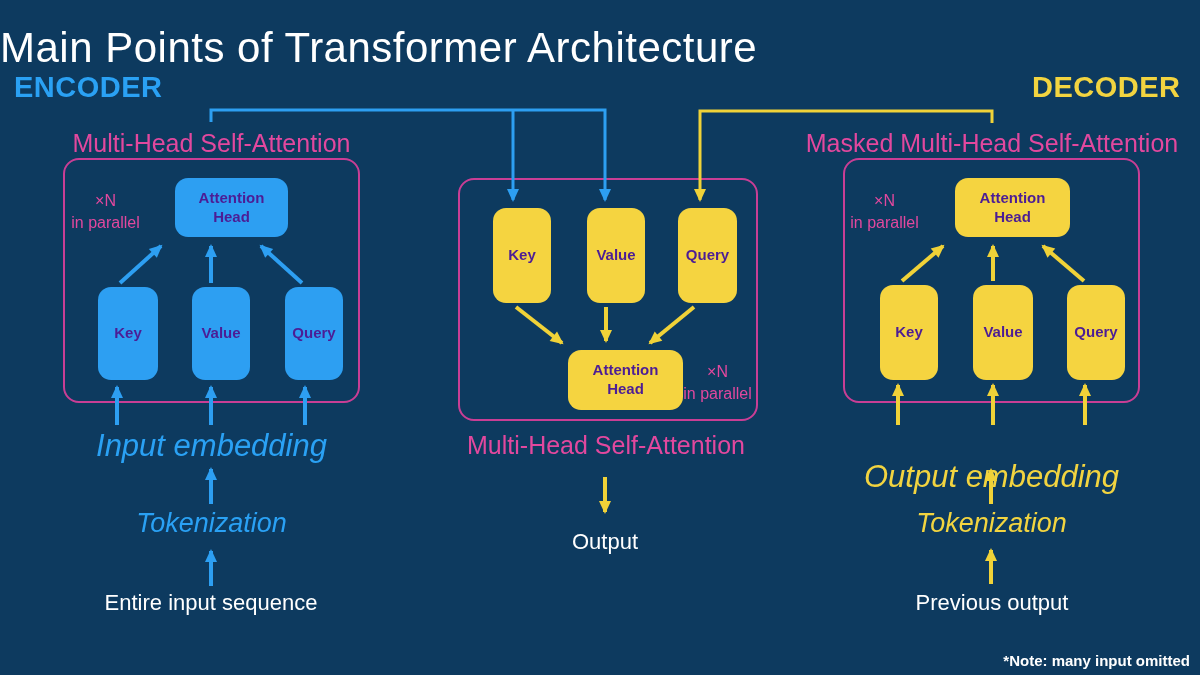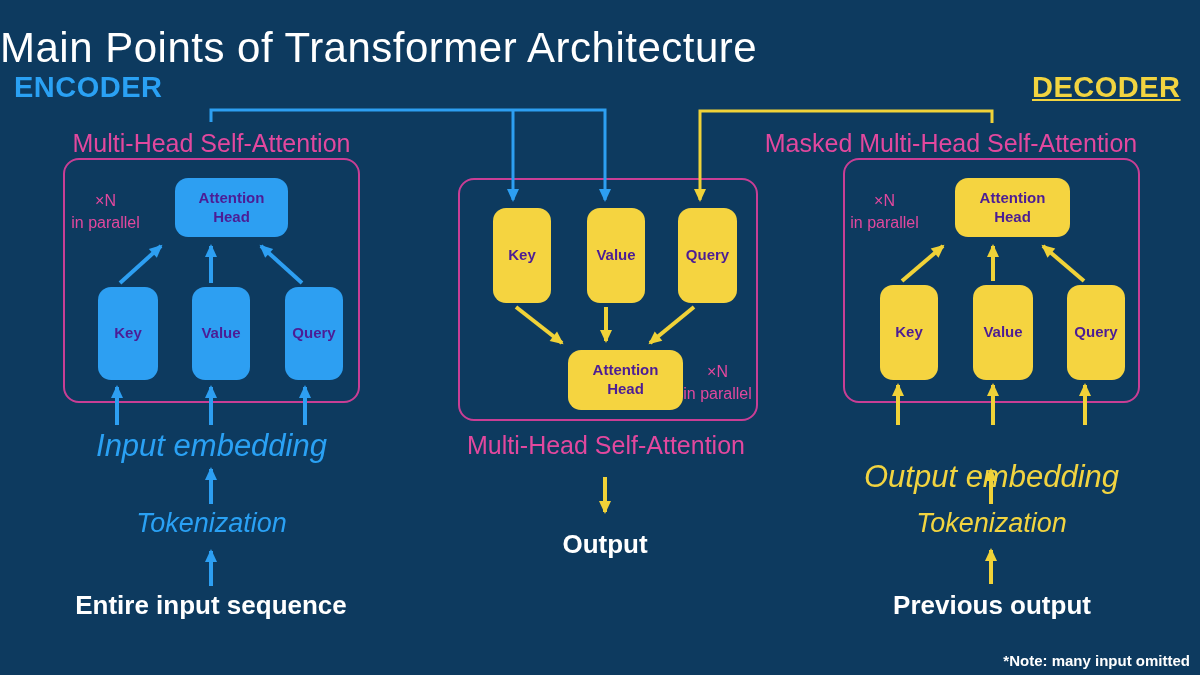--- a/index.html
+++ b/index.html
@@ -10,36 +10,36 @@
     -webkit-font-smoothing:antialiased;
   }
   .abs{position:absolute;}
   .center{text-align:center;white-space:nowrap;}
   .title{
     left:0;top:24px;width:1200px;text-align:left;
     color:#ffffff;font-size:42px;font-weight:400;letter-spacing:0.5px;
   }
   .side-heading{font-size:29px;font-weight:700;letter-spacing:0.5px;white-space:nowrap;}
   .enc-heading{left:14px;top:71px;color:#2aa1f4;}
-  .dec-heading{left:1032px;top:71px;color:#f2d440;text-decoration:underline;}
+  .dec-heading{left:1032px;top:71px;color:#f2d440;}
   .section-title{color:#e2489e;font-size:25px;font-weight:400;}
   .frame{
     border:2px solid #c93e95;border-radius:16px;background:transparent;
   }
   .node{
     border-radius:13px;display:flex;align-items:center;justify-content:center;
     color:#4c1d95;font-weight:700;font-size:15px;text-align:center;line-height:1.25;margin-left:10px;
   }
   .blue-node{background:#2d9ff2;}
   .yellow-node{background:#f5d440;}
   .mult{color:#e2489e;font-size:16px;line-height:1.35;text-align:center;}
   .flow-label{font-size:31px;font-style:italic;font-weight:400;}
   .blue-text{color:#2aa1f4;}
   .yellow-text{color:#f2d440;}
-  .white-label{color:#ffffff;font-size:26px;font-weight:700;}
+  .white-label{color:#ffffff;font-size:22px;font-weight:400;}
   .note{
     right:10px;top:652px;color:#ffffff;font-size:15px;font-weight:700;white-space:nowrap;
   }
   svg.overlay{position:absolute;left:0;top:0;pointer-events:none;}
 </style>
 </head>
 <body>
 
 <div class="abs title">Main Points of Transformer Architecture</div>
 <div class="abs side-heading enc-heading">ENCODER</div>
@@ -69,21 +69,21 @@
   </div>
   <div class="abs node yellow-node" style="left:483px;top:208px;width:58px;height:95px;">Key</div>
   <div class="abs node yellow-node" style="left:577px;top:208px;width:58px;height:95px;">Value</div>
   <div class="abs node yellow-node" style="left:668px;top:208px;width:59px;height:95px;">Query</div>
   <div class="abs node yellow-node" style="left:558px;top:350px;width:95px;height:60px;padding:0 10px;">Attention Head</div>
   <div class="abs section-title center" style="left:458px;top:431px;width:296px;">Multi-Head Self-Attention</div>
   <div class="abs white-label center" style="left:480px;top:529px;width:250px;">Output</div>
 </div>
 
 <div>
-  <div class="abs section-title center" style="left:761px;top:129px;width:380px;">Masked Multi-Head Self-Attention</div>
+  <div class="abs section-title center" style="left:802px;top:129px;width:380px;">Masked Multi-Head Self-Attention</div>
   <div class="abs frame" style="left:843px;top:158px;width:293px;height:241px;"></div>
   <div class="abs mult" style="left:842px;top:190px;width:85px;">
     <span style="display:block">×N</span>
     <span style="display:block">in parallel</span>
   </div>
   <div class="abs node yellow-node" style="left:945px;top:178px;width:95px;height:59px;padding:0 10px;">Attention Head</div>
   <div class="abs node yellow-node" style="left:870px;top:285px;width:58px;height:95px;">Key</div>
   <div class="abs node yellow-node" style="left:963px;top:285px;width:60px;height:95px;">Value</div>
   <div class="abs node yellow-node" style="left:1057px;top:285px;width:58px;height:95px;">Query</div>
   <div class="abs flow-label yellow-text center" style="left:843px;top:428px;width:297px;margin-top:31px;">Output embedding</div>

